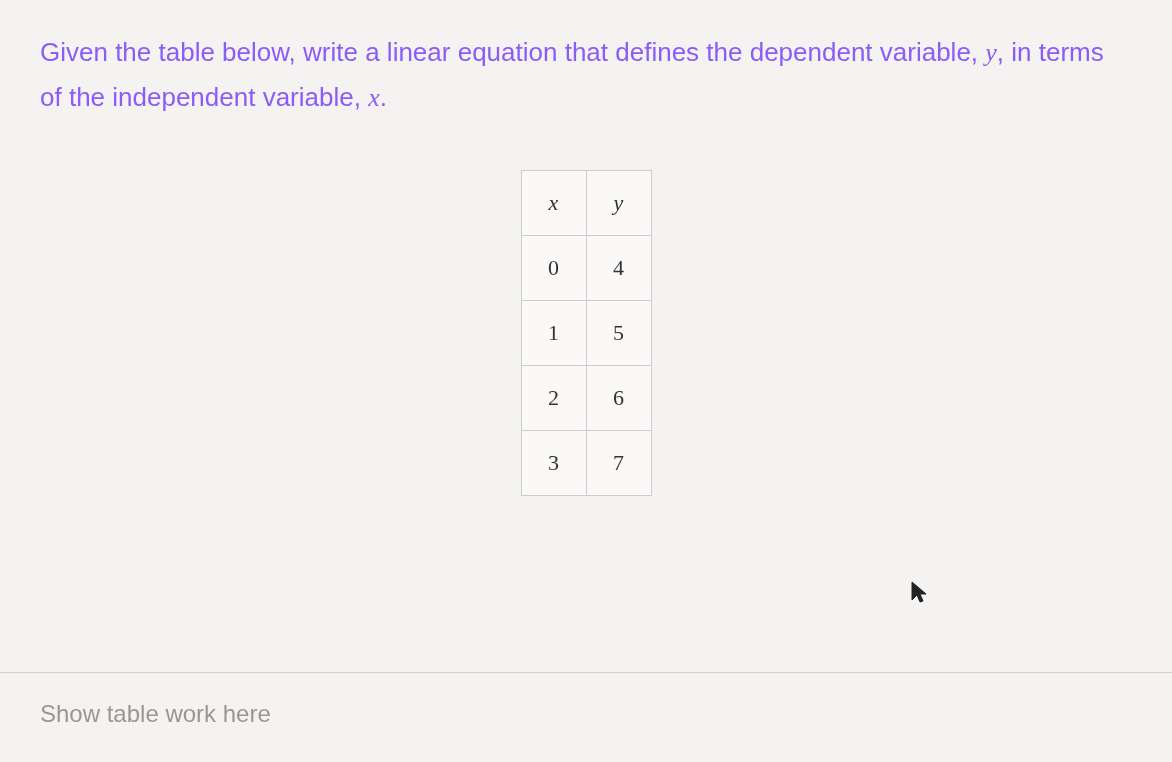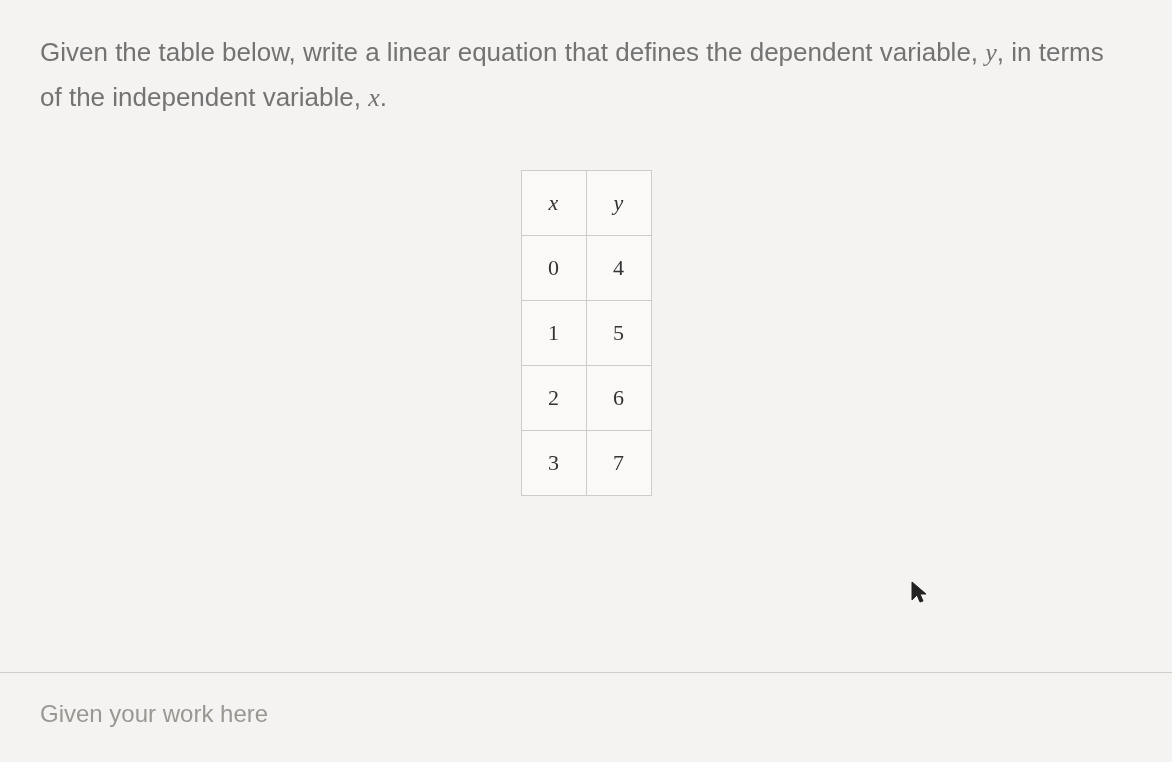--- a/index.html
+++ b/index.html
@@ -12,21 +12,21 @@
       height: 762px;
       background: #f5f3f1;
       font-family: Georgia, 'Times New Roman', serif;
       color: #333;
       position: relative;
       padding: 30px 40px;
     }
     .question-text {
       font-size: 26px;
       line-height: 1.7;
-      color: #737373;
+      color: #8b5cf6;
       font-family: -apple-system, 'Segoe UI', sans-serif;
       margin-bottom: 50px;
     }
     .math-var {
       font-family: Georgia, 'Times New Roman', serif;
       font-style: italic;
     }
     .table-container {
       display: flex;
       justify-content: center;
@@ -102,17 +102,17 @@
     <tr>
       <td>3</td>
       <td>7</td>
     </tr>
   </tbody>
     </table>
 </div>
 
 <div class="divider"></div>
 
-<div class="show-work">Given your work here</div>
+<div class="show-work">Show table work here</div>
 
 <svg class="cursor" viewBox="0 0 20 26">
   <path d="M 2 2 L 2 20 L 7 15 L 10 22 L 13 21 L 10 14 L 16 14 Z" fill="#222" stroke="#222" stroke-width="1"></path>
 </svg>
 
 </body></html>

